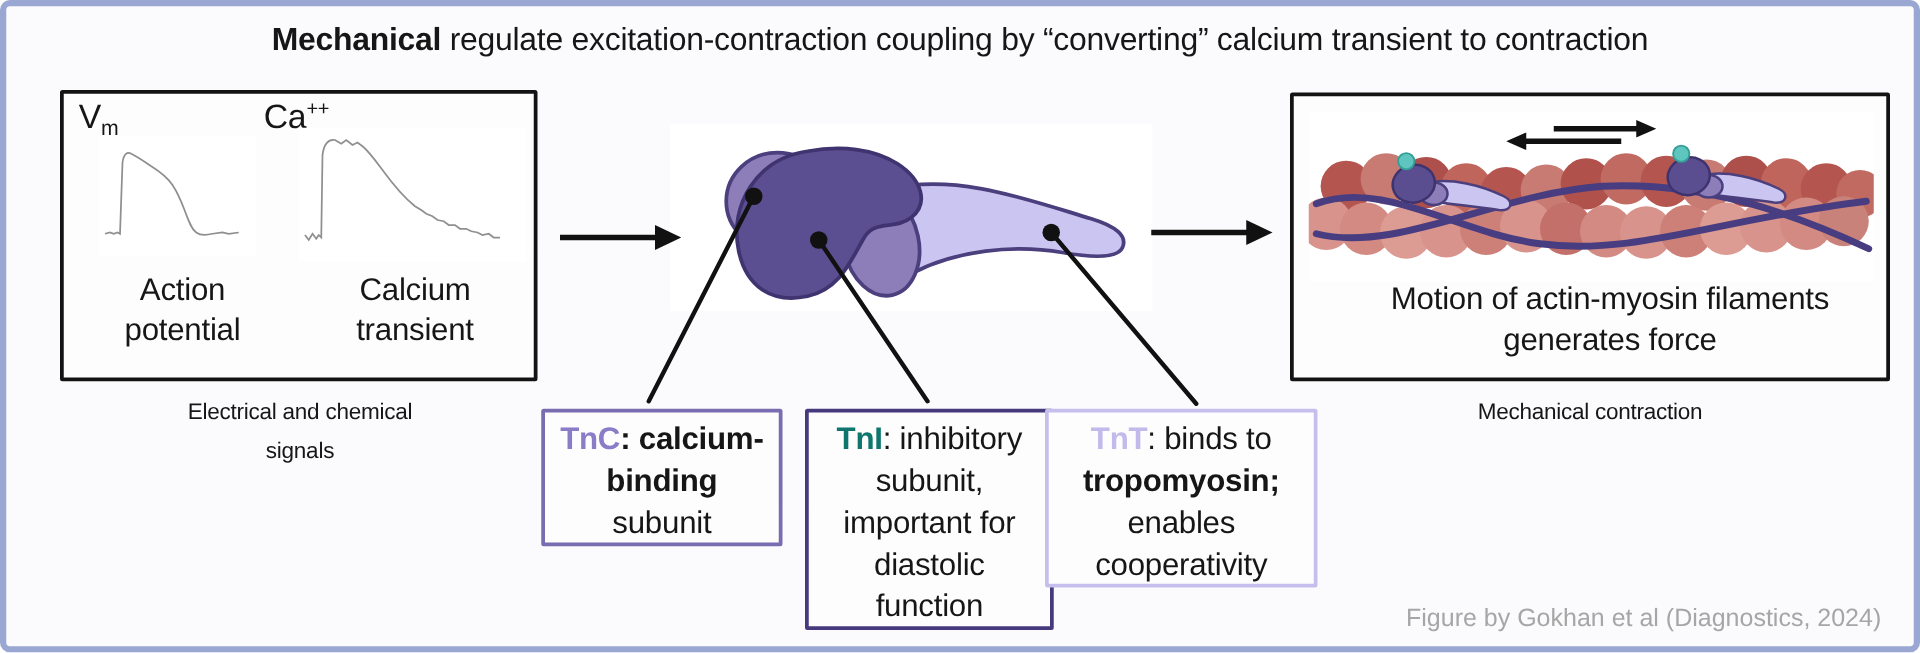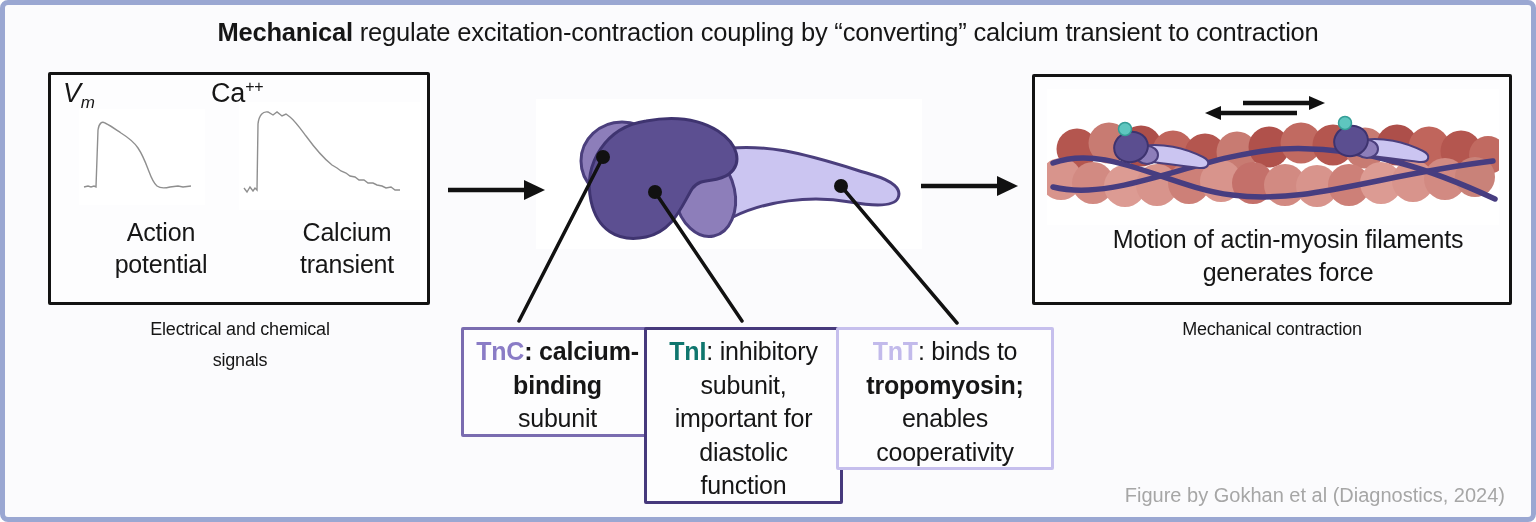--- a/index.html
+++ b/index.html
@@ -8,37 +8,37 @@
     background:#fbfbfd;border:5px solid #9aa7d2;border-radius:8px;overflow:hidden;
     font-family:"Liberation Sans",sans-serif;color:#161616;letter-spacing:-0.2px;
   }
   .title{position:absolute;top:13px;left:0;width:100%;text-align:center;font-size:25.5px;}
   .panel{position:absolute;border:3px solid #131313;border-radius:2px;box-sizing:border-box;background:#fdfdfe;}
   .signals{left:43px;top:67px;width:382px;height:233px;}
   .contraction{left:1027px;top:69px;width:480px;height:231px;}
   .sig-label{position:absolute;font-size:27px;}
   .sig-label sub{font-size:17px;}
   .sig-label sup{font-size:16px;}
-  .vm{left:12px;top:3px;font-style:italic;}
+  .vm{left:12px;top:3px;}
   .ca{left:160px;top:3px;}
   .trace{position:absolute;}
   .ap-trace{left:28px;top:34px;}
   .ct-trace{left:188px;top:27px;}
-  .trace-label{position:absolute;top:141px;text-align:center;font-size:25px;line-height:32px;white-space:pre-line;margin-left:15px;}
+  .trace-label{position:absolute;top:141px;text-align:center;font-size:25px;line-height:32px;white-space:pre-line;}
   .ap-label{left:0;width:190px;}
   .ct-label{left:186px;width:190px;}
   .caption{position:absolute;text-align:center;font-size:18px;line-height:31px;white-space:pre-line;}
   .signals-caption{left:25px;top:309px;width:420px;}
   .mech-caption{left:1027px;top:309px;width:480px;}
   .inner-caption{position:absolute;left:0;top:146px;width:100%;text-align:center;font-size:25px;line-height:33px;white-space:pre-line;margin-left:16px;}
   .overlay{position:absolute;left:0;top:0;pointer-events:none;}
   .filament{position:absolute;left:12px;top:12px;}
   .tn-box{position:absolute;box-sizing:border-box;border:3px solid;border-radius:2px;background:#fdfdfe;
     text-align:center;font-size:25px;line-height:33.5px;padding-top:5px;}
-  .tnc-box{left:428px;top:322px;width:193px;height:110px;margin-left:28px;}
+  .tnc-box{left:428px;top:322px;width:193px;height:110px;}
   .tni-box{left:639px;top:322px;width:199px;height:177px;}
   .tnt-box{left:831px;top:322px;width:218px;height:143px;}
   .attribution{position:absolute;right:26px;top:479px;font-size:20px;color:#a6a6a6;letter-spacing:0;}
 </style>
 </head>
 <body>
 
 <div class="canvas">
 
   <div class="title">

